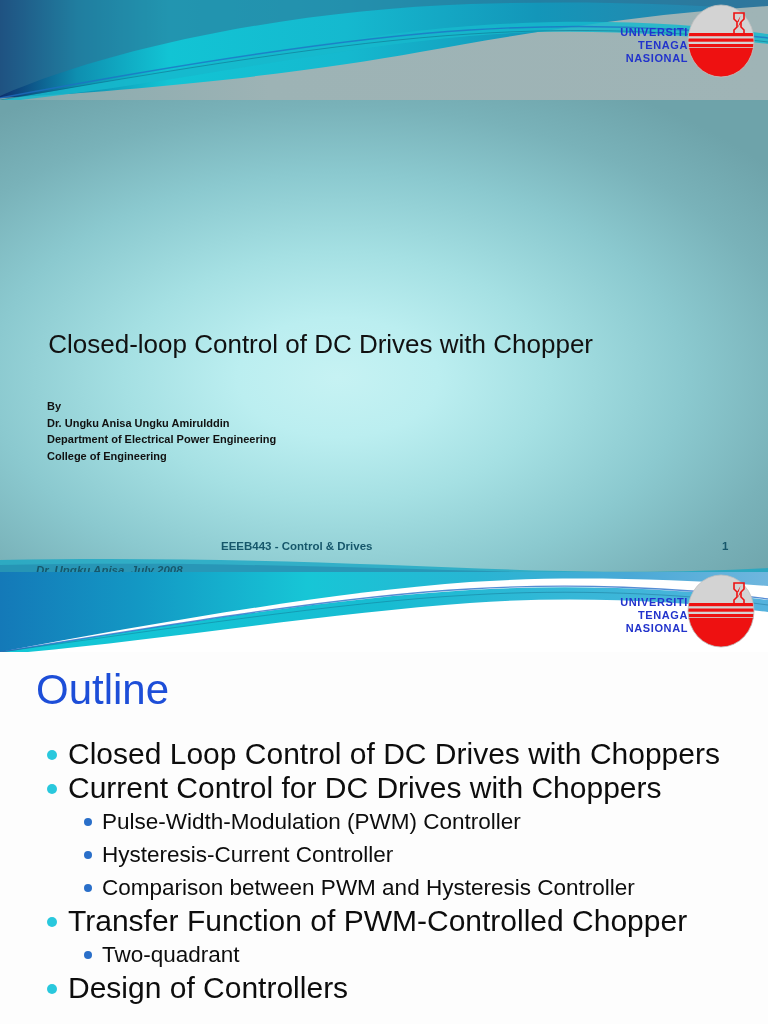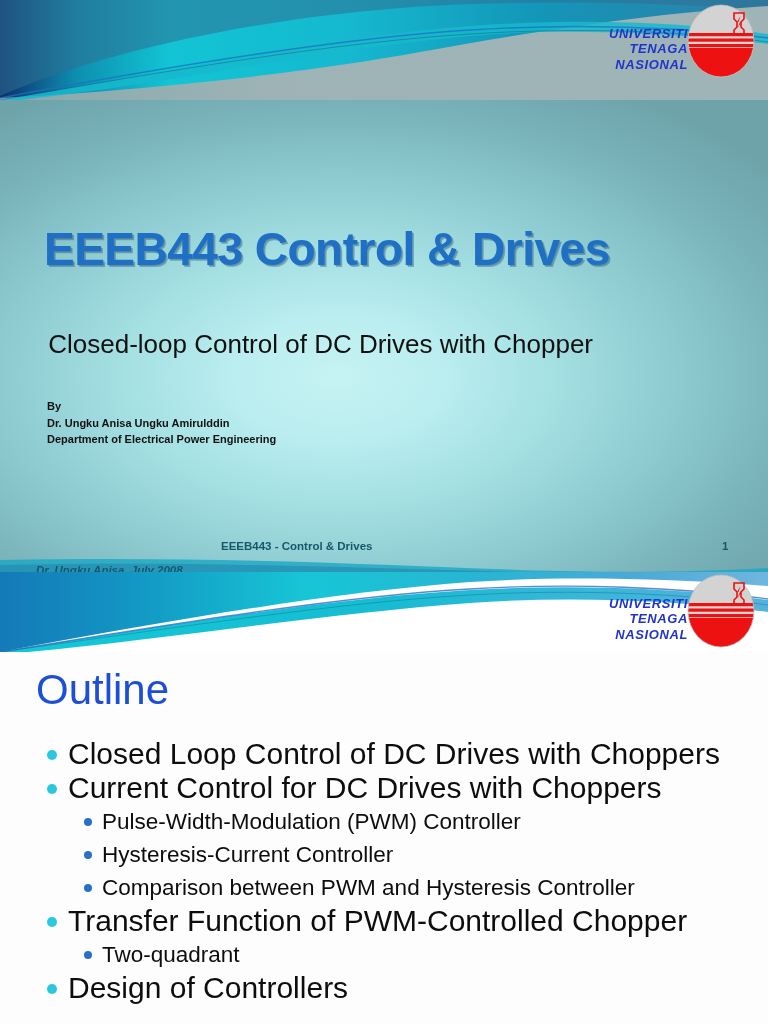--- a/index.html
+++ b/index.html
@@ -151,23 +151,22 @@
   }
 
   
   .logo {
     position: absolute;
     width: 74px;
     height: 74px;
   }
   .logo-wordmark {
     position: absolute;
-    font-size: 13px;
+    font-size: 11px;
     font-weight: bold;
-    font-style: italic;
     color: #2233cc;
     line-height: 1.18;
     text-align: right;
     letter-spacing: 0.6px;
     white-space: nowrap;
     margin-left: 20px;
   }
 </style>
 </head>
 <body>
@@ -231,28 +230,28 @@
           <path d="M56.5,12 l-3.5,6 h3 l-2.5,6 4,-6 h-3 z" fill="#ee1111"></path>
         </g>
       </svg>
     </div>
     <div class="logo-wordmark" style="right:80px; top:26px;">
       <div>UNIVERSITI</div>
       <div>TENAGA</div>
       <div>NASIONAL</div>
     </div>
 
-    <div class="s1-title">EEEB443 Control &amp; Drives</div>
 
     <div class="s1-subtitle">Closed-loop Control of DC Drives with Chopper</div>
 
     <div class="s1-byblock">
       <div>By</div>
       <div>Dr. Ungku Anisa Ungku Amirulddin</div>
       <div>Department of Electrical Power Engineering</div>
+      <div>College of Engineering</div>
     </div>
 
     <div class="s1-footer">
       <span class="s1-f-author">Dr. Ungku Anisa, July 2008</span>
       <span class="s1-f-course">EEEB443 - Control &amp; Drives</span>
       <span class="s1-f-page">1</span>
     </div>
   </div>
 
   <div class="slide2">

